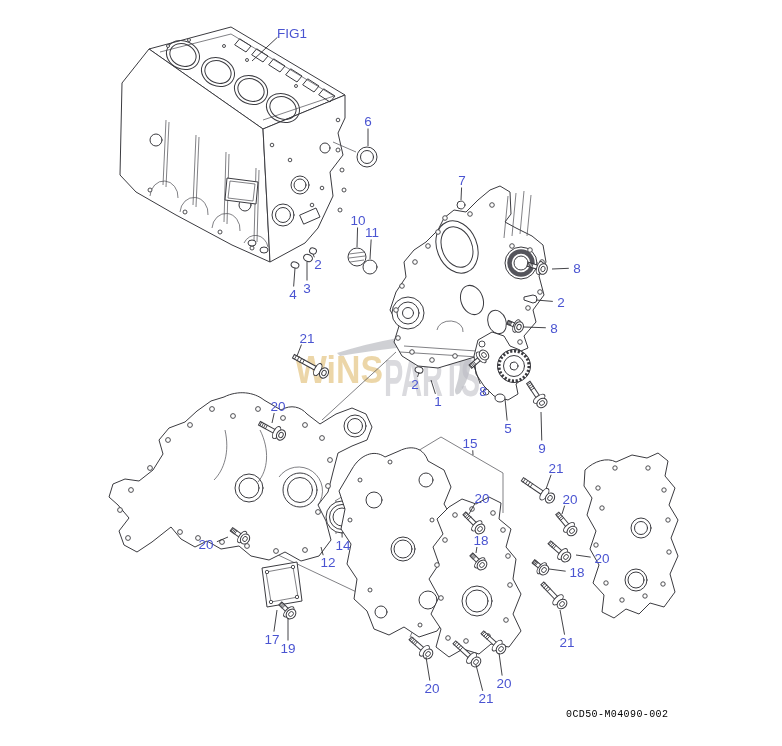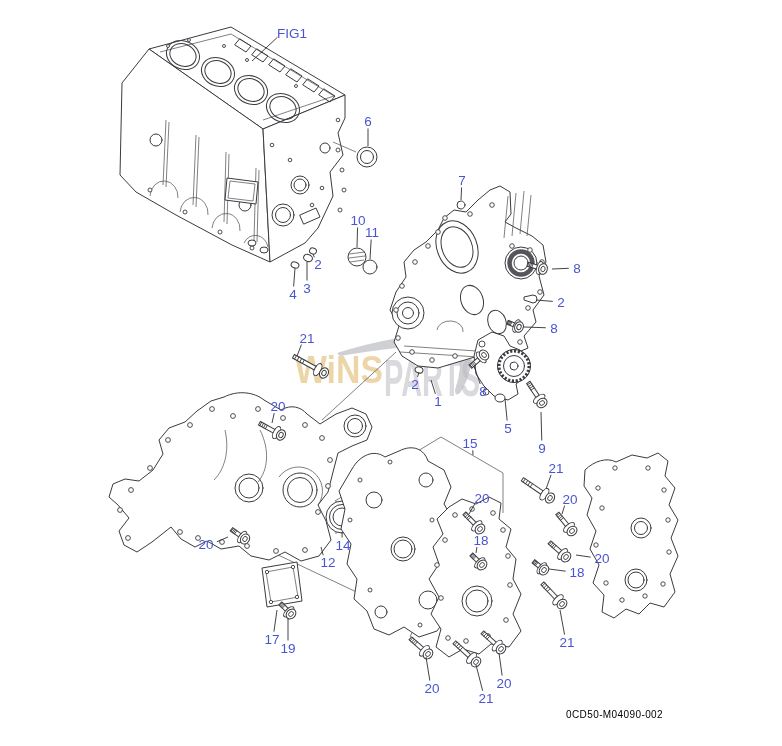--- a/index.html
+++ b/index.html
@@ -6,21 +6,21 @@
   .page{position:relative;width:782px;height:746px;background:#ffffff;overflow:hidden;
         font-family:"Liberation Sans",sans-serif;}
   svg{position:absolute;left:0;top:0;}
   .art{stroke:#3b3b40;stroke-width:1;fill:none;stroke-linejoin:round;stroke-linecap:round;}
   .artw{stroke:#3b3b40;stroke-width:1;fill:#ffffff;stroke-linejoin:round;}
   .thin{stroke:#4a4a50;stroke-width:0.7;fill:none;}
   .dot{stroke:#3b3b40;stroke-width:0.9;fill:#ffffff;}
   .wm1{font-weight:bold;opacity:0.85;}
   .wm2{font-weight:bold;opacity:0.55;}
   .footer-code{position:absolute;left:566px;top:709px;width:140px;
-    font-family:Liberation Sans, sans-serif;font-size:10px;letter-spacing:0.4px;}
+    font-family:Liberation Mono, monospace;font-size:10px;letter-spacing:0.4px;}
 </style>
 </head>
 <body>
 
 <div class="page">
 <svg width="782" height="746" viewBox="0 0 782 746">
 
   <g>
     <path opacity="0.5" d="M337,353 Q400,333 452,334 Q468,335 471,344 Q474,372 460,393 Q455,397 455,390 Q463,368 458,348 Q430,341 340,356 Z" fill="#9fa2aa"></path>
     <text class="wm1" x="295" y="383" font-size="38" textLength="88" lengthAdjust="spacingAndGlyphs" fill="#e9d09a">WiNS</text>

